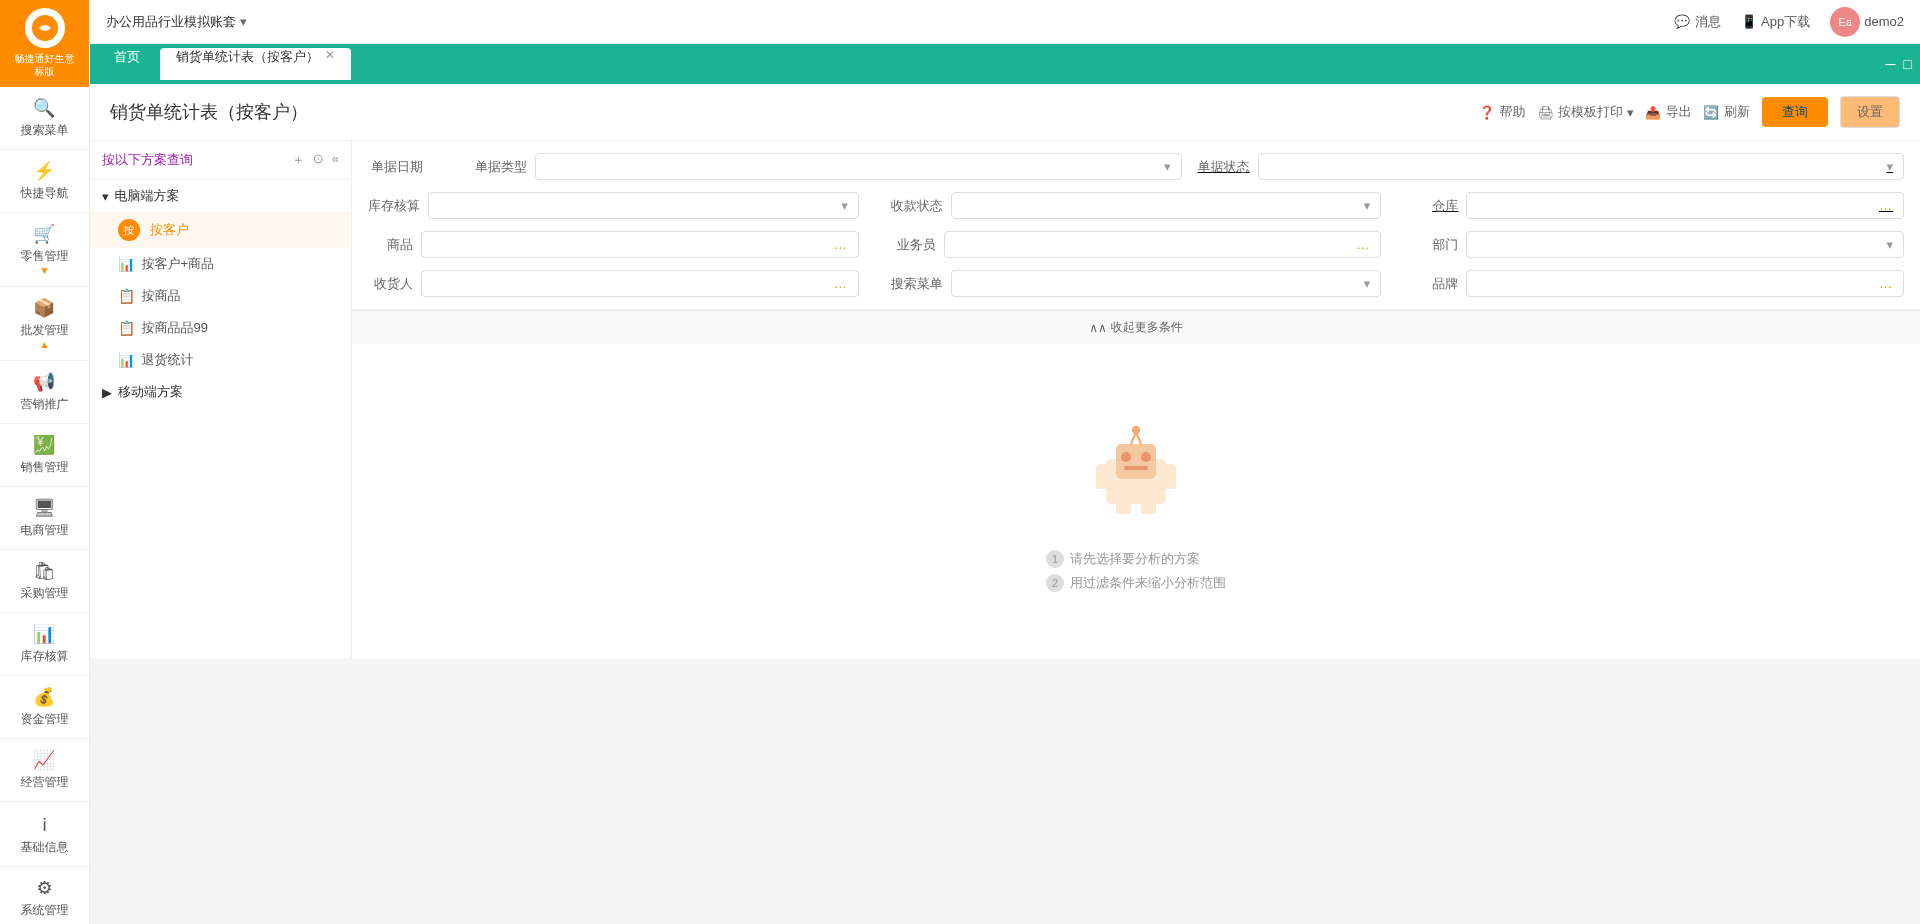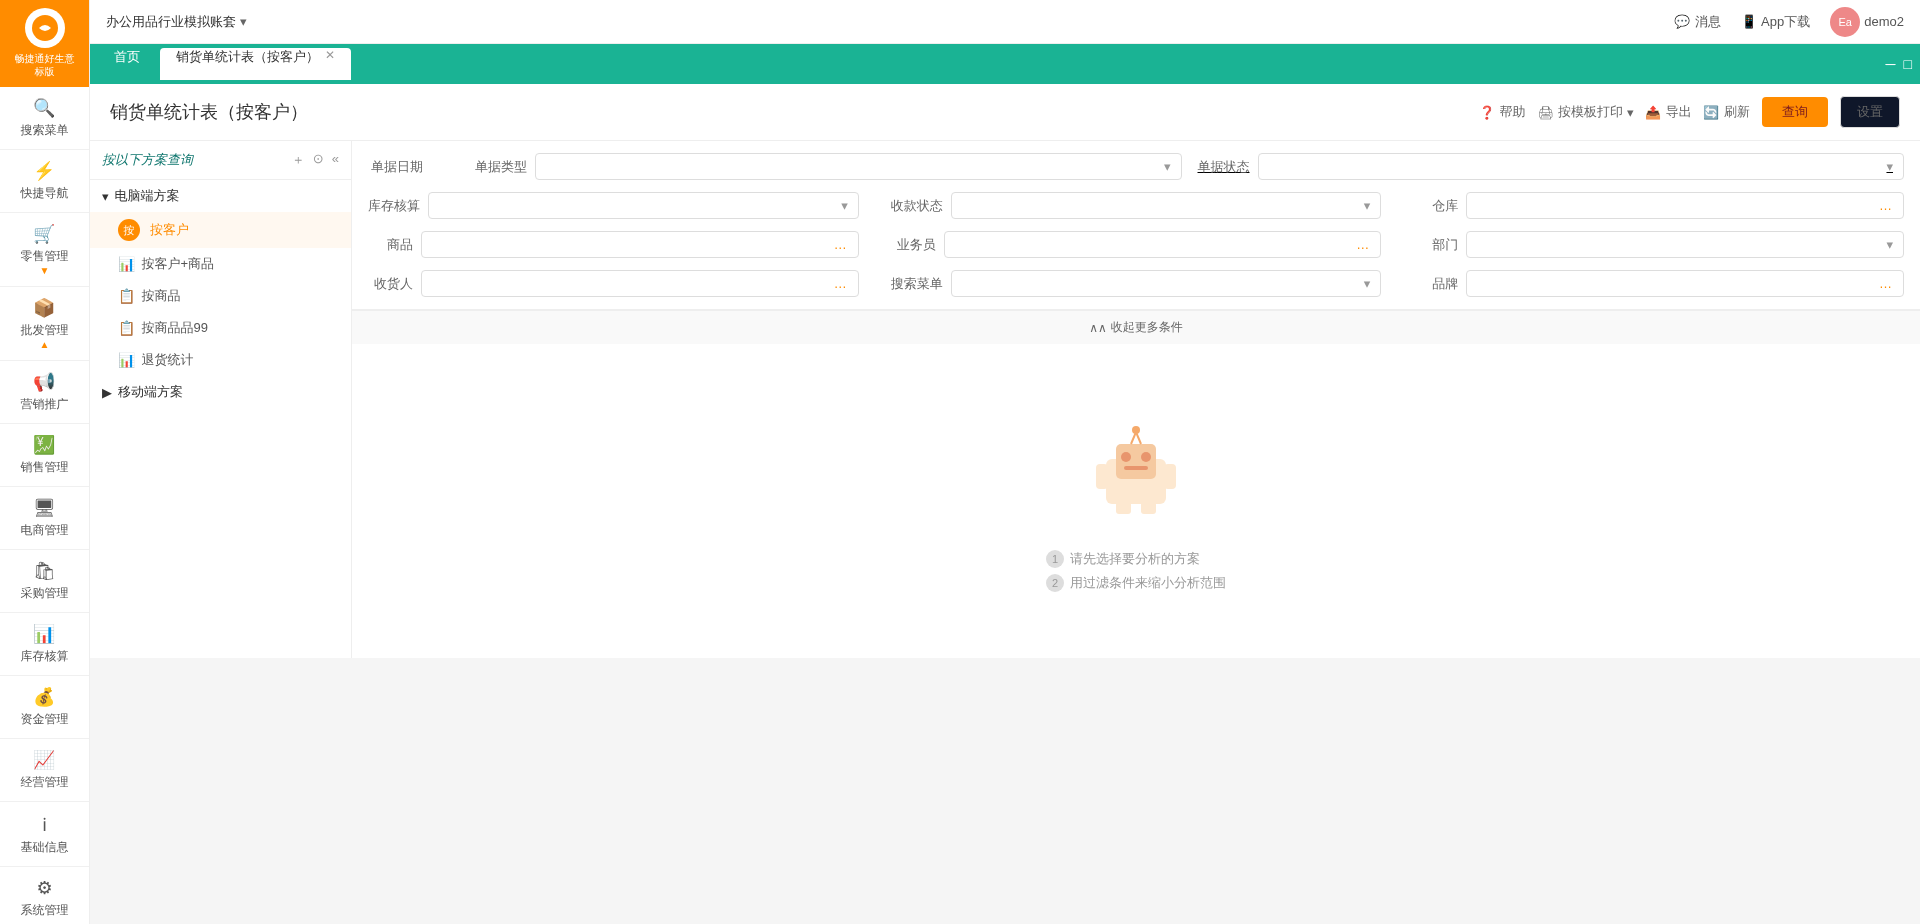--- a/index.html
+++ b/index.html
@@ -174,29 +174,29 @@
     .header-btn {
       display: flex;
       align-items: center;
       gap: 4px;
       color: #666;
       cursor: pointer;
       font-size: 13px;
     }
     .btn-primary {
       background: #ff8c00;
-      color: #7f1d1d;
+      color: #0c4a6e;
       border: none;
       border-radius: 4px;
       padding: 6px 20px;
       font-size: 13px;
       cursor: pointer;
     }
     .btn-setting {
-      background: #0f172a;
+      background: #fdba74;
       color: #666;
       border: 1px solid #ddd;
       border-radius: 4px;
       padding: 6px 16px;
       font-size: 13px;
       cursor: pointer;
     }
 
     
     .main-content {
@@ -216,22 +216,21 @@
       padding: 10px 12px;
       display: flex;
       align-items: center;
       justify-content: space-between;
       border-bottom: 1px solid #eee;
       color: #666;
       font-size: 13px;
     }
     .left-panel-title {
       font-size: 13px;
-      color: #0f766e;
-      font-style: italic;
+      color: #a21caf;
     }
     .left-panel-icons {
       display: flex;
       gap: 8px;
       color: #999;
     }
     .left-panel-icons span { cursor: pointer; }
     .tree-item {
       padding: 7px 12px 7px 20px;
       cursor: pointer;
@@ -616,21 +615,21 @@
                 <span style="color:#999;">▾</span>
               </div>
             </div>
             <div class="filter-field" style="flex:1;">
               <span class="field-label">收款状态</span>
               <div class="field-control">
                 <span></span>
                 <span style="color:#999;">▾</span>
               </div>
             </div>
-            <div class="filter-field" style="flex:1;">
+            <div class="filter-field" style="flex:1;text-decoration:underline;">
               <span class="field-label">仓库</span>
               <div class="field-control">
                 <span></span>
                 <span style="color:#ff8c00; letter-spacing:1px;">…</span>
               </div>
             </div>
           </div>
 
           <div class="filter-row">
             <div class="filter-field" style="flex:1;">

